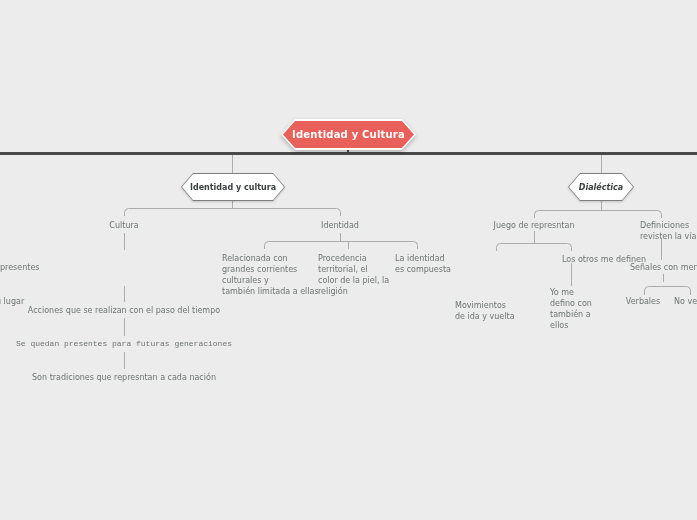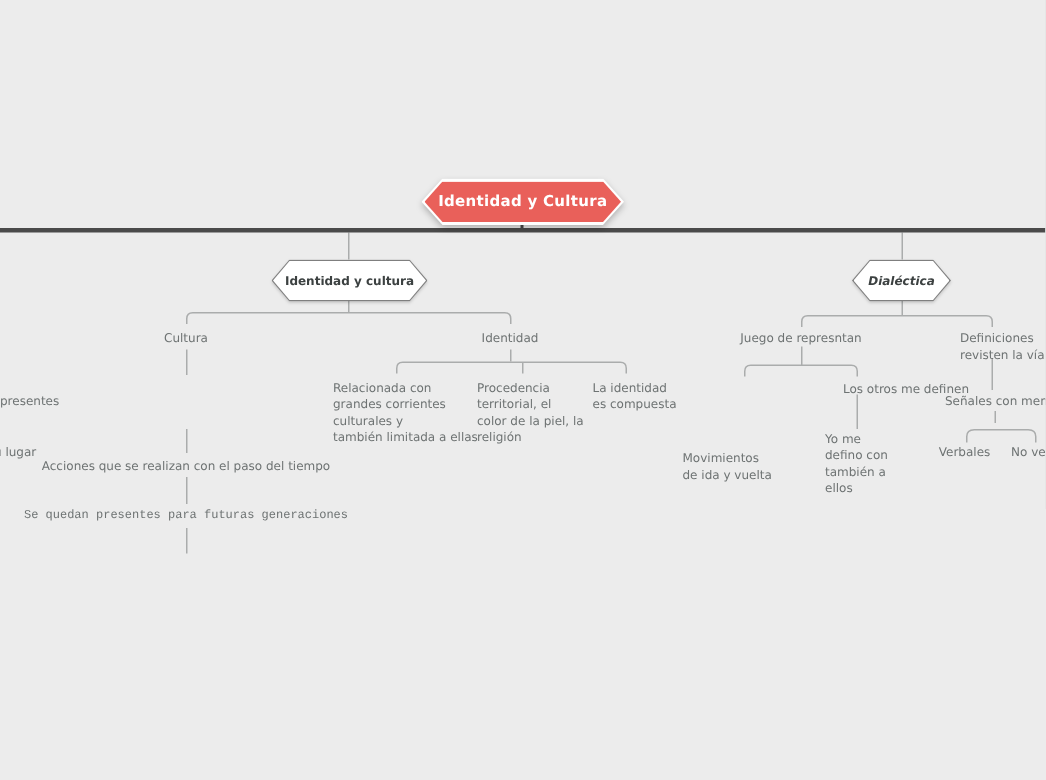--- a/index.html
+++ b/index.html
@@ -109,20 +109,21 @@
   <div class="topic" id="topic-right">
     <div class="shape-outer"></div>
     <div class="shape-inner"></div>
     <div class="label">Dialéctica</div>
   </div>
 
   <div class="tnode center" style="left:124px;top:220px;">Cultura</div>
   <div class="tnode center" style="left:340px;top:220px;">Identidad</div>
   <div class="tnode center" style="left:124px;top:305px;text-align:right;">Acciones que se realizan con el paso del tiempo</div>
   <div class="tnode center" style="left:124px;top:338px;font-family:Liberation Mono, monospace;">Se quedan presentes para futuras generaciones</div>
+  <div class="tnode center" style="left:124px;top:372px;">Son tradiciones que represntan a cada nación</div>
   <div class="tnode" style="left:222px;top:253px;">Relacionada con
 grandes corrientes
 culturales y
 también limitada a ellas</div>
   <div class="tnode" style="left:318px;top:253px;">Procedencia
 territorial, el
 color de la piel, la
 religión</div>
   <div class="tnode" style="left:395px;top:253px;">La identidad
 es compuesta</div>

